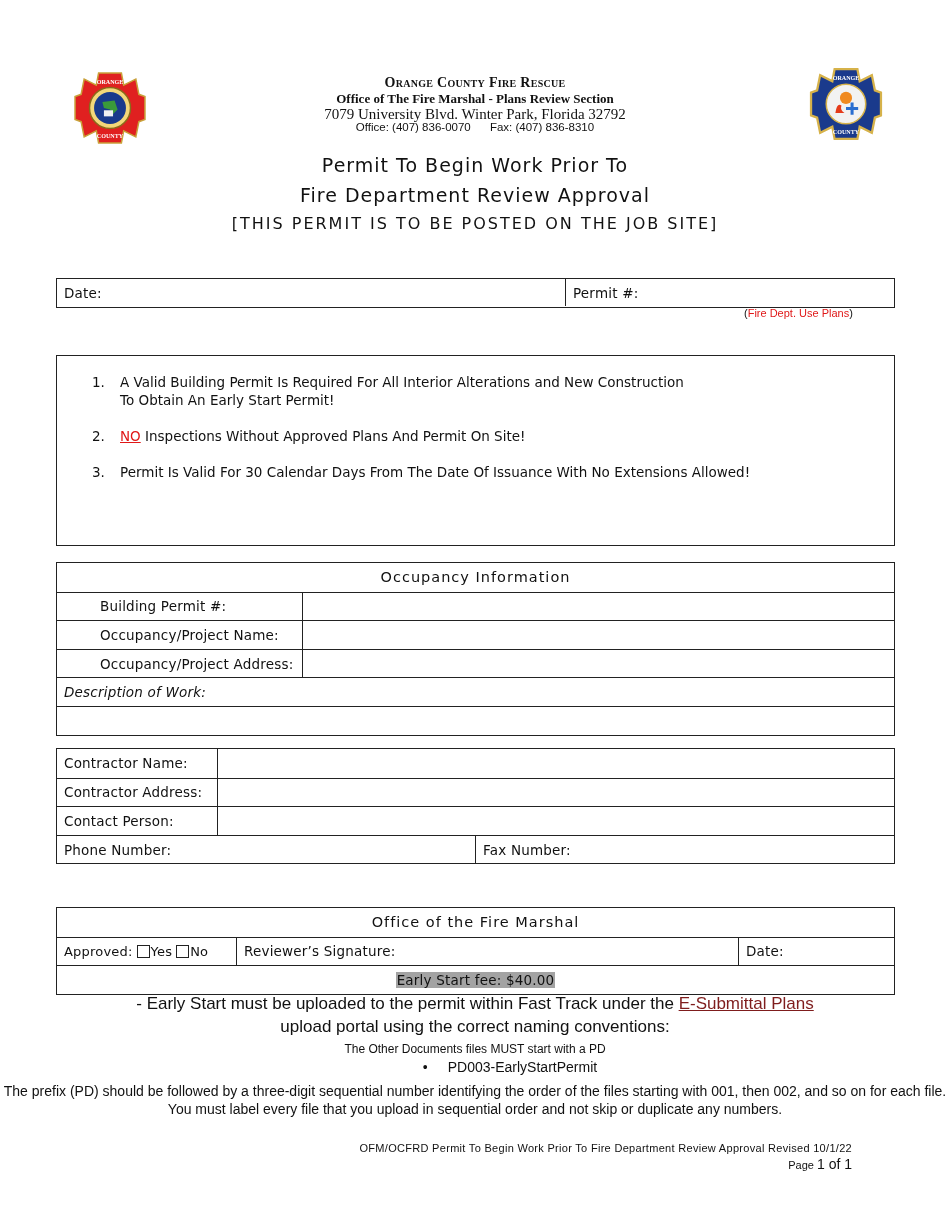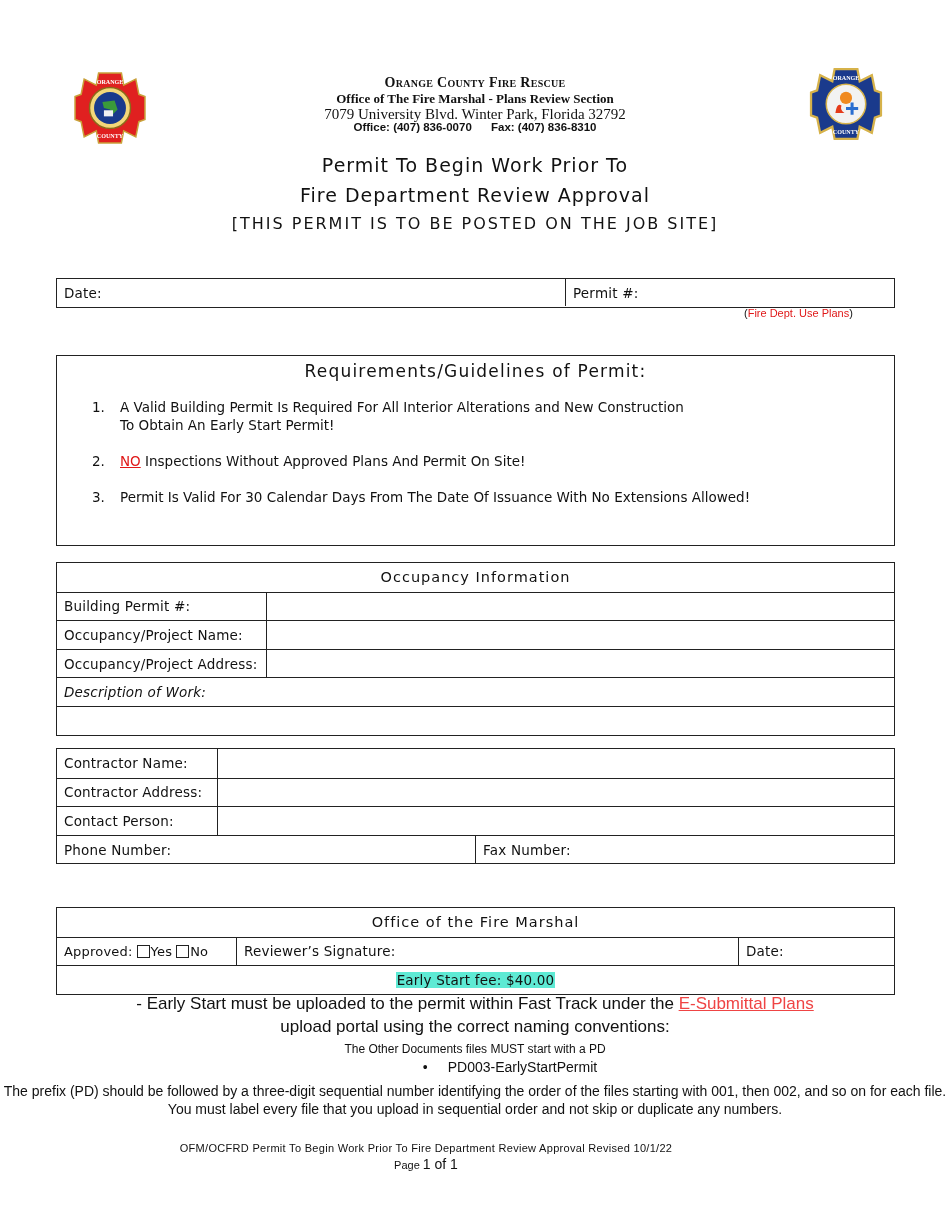--- a/index.html
+++ b/index.html
@@ -8,21 +8,21 @@
 
   .logo { position: absolute; width: 76px; height: 76px; }
   #logo-left { left: 72px; top: 70px; }
   #logo-right { left: 808px; top: 66px; }
 
   .hdr { position: absolute; left: 250px; width: 450px; text-align: center; }
   .hdr-org { top: 75px; font-family: "Liberation Serif", serif; font-weight: bold; font-size: 14px; font-variant: small-caps; letter-spacing: 0.3px; }
   .hdr-office { top: 91px; font-family: "Liberation Serif", serif; font-weight: bold; font-size: 13px; }
   .hdr-address { top: 106px; font-family: "Liberation Serif", serif; font-weight: normal; font-size: 15px; }
   .hdr-contact { top: 121px; font-family: "Liberation Sans", sans-serif; font-size: 11.5px; }
-  .hdr-contact span { margin: 11px 8px; font-weight: bold; }
+  .hdr-contact span { margin: 11px 8px; }
 
   .title { position: absolute; left: 0; width: 950px; text-align: center; letter-spacing: 1px; }
   .title1 { top: 154px; font-size: 19px; }
   .title2 { top: 184px; font-size: 19px; }
   .title3 { top: 214px; font-size: 16px; letter-spacing: 2px; }
 
   .box { position: absolute; left: 56px; width: 839px; border: 1.5px solid #222; }
   .row { display: flex; border-top: 1px solid #222; }
   .row:first-child { border-top: none; }
   .cell { padding: 0 7px; font-size: 13.5px; display: flex; align-items: center; border-left: 1px solid #222; letter-spacing: 0.2px; }
@@ -37,45 +37,45 @@
   #req-box { top: 355px; height: 191px; }
   .req-title { text-align: center; font-size: 17px; letter-spacing: 1.2px; margin-top: 5px; }
   .req-list { margin-top: 17px; padding-left: 35px; font-size: 13.5px; line-height: 18px; }
   .req-item { display: flex; margin-bottom: 18px; }
   .req-num { width: 28px; }
   .req-no { color: #e01818; text-decoration: underline; }
 
   #occ-box { top: 562px; }
   #occ-box .row { height: 28.6px; }
   .head-cell { flex: 1; justify-content: center; font-size: 14.5px; letter-spacing: 1px; }
-  .lbl-occ { width: 209px; }
+  .lbl-occ { width: 209px; margin-left: 36px; }
   .lbl-con { width: 160px; }
 
   #con-box { top: 748px; }
   #con-box .row { height: 28.6px; }
   .phone-cell { width: 418px; }
 
   #ofm-box { top: 907px; }
   #ofm-box .row { height: 28.6px; }
   .approved-cell { width: 179px; font-size: 13px; }
   .checkbox { display: inline-block; width: 13px; height: 13px; border: 1px solid #222; margin: 0 1px 0 4px; vertical-align: middle; }
   .sig-cell { flex: 1; }
   .date2-cell { width: 156px; }
-  .fee { background: #5eead4; padding: 0 1px; }
+  .fee { background: #a3a3a3; padding: 0 1px; }
 
   .note { position: absolute; left: 0; width: 950px; text-align: center; font-family: "Liberation Sans", sans-serif; }
   .note1 { top: 994px; font-size: 17px; }
-  .note1 a { color: #ef4444; text-decoration: underline; margin-top: 8px; }
+  .note1 a { color: #7f1d1d; text-decoration: underline; margin-top: 8px; }
   .note2 { top: 1017px; font-size: 17px; }
   .note3 { top: 1042px; font-size: 12px; }
   .note4 { top: 1059px; font-size: 14px; margin-left: 35px; }
   .note4 .bullet { margin-right: 20px; }
   .note5 { top: 1082px; font-size: 14px; line-height: 18px; }
 
-  .footer { position: absolute; left: 0; width: 852px; text-align: center; font-family: "Liberation Sans", sans-serif; }
+  .footer { position: absolute; left: 0; width: 852px; text-align: right; font-family: "Liberation Sans", sans-serif; }
   .footer1 { top: 1142px; font-size: 11px; letter-spacing: 0.3px; }
   .footer2 { top: 1156px; font-size: 11px; }
   .footer2 .big { font-size: 14px; }
 </style>
 </head>
 <body>
 
 <svg id="logo-left" class="logo" viewBox="0 0 100 100">
   <path d="M35 4 H65 L68 20 L84 12 L88 32 L96 35 V65 L88 68 L84 88 L68 80 L65 96 H35 L32 80 L16 88 L12 68 L4 65 V35 L12 32 L16 12 L32 20 Z" fill="#e02020" stroke="#c9a13a" stroke-width="2"></path>
   <circle cx="50" cy="50" r="27" fill="#f3d77a" stroke="#8a6a1a" stroke-width="2"></circle>
@@ -116,21 +116,20 @@
     <div class="cell" style="flex:1;margin-left:44px;">
       <span>Permit #:</span>
     </div>
   </div>
 </div>
 <div class="fire-use">
   <span class="p">(</span><span>Fire Dept. Use Plans</span><span class="p">)</span>
 </div>
 
 <div id="req-box" class="box">
-  <div class="req-title">Requirements/Guidelines of Permit:</div>
   <div class="req-list">
     <div class="req-item">
       <span class="req-num">1.</span>
       <div>
         <div>A Valid Building Permit Is Required For All Interior Alterations and New Construction</div>
         <div>To Obtain An Early Start Permit!</div>
       </div>
     </div>
     <div class="req-item">
       <span class="req-num">2.</span>

